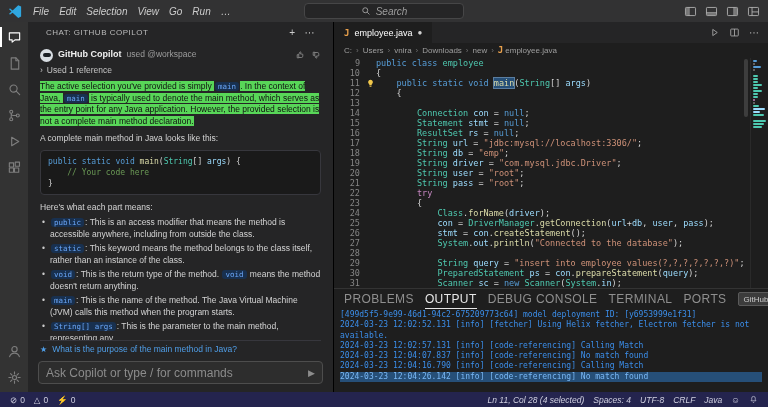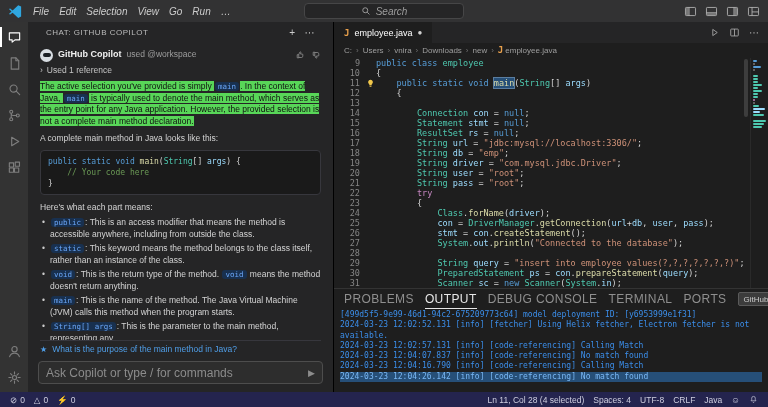--- a/index.html
+++ b/index.html
@@ -89,21 +89,21 @@
   .panel-tab.active{color:#e7e7e7;border-bottom-color:#e7e7e7;}
   .panel-right{margin-left:auto;display:flex;align-items:center;gap:7px;color:#b0b0b0;}
   .output-select{width:104px;height:14px;background:#3c3c3c;border:1px solid #5a5a5a;border-radius:2px;display:flex;align-items:center;justify-content:space-between;padding:0 5px;font-size:8px;color:#cccccc;cursor:pointer;}
   .output-area{flex:1;overflow:hidden;padding:1px 6px;font-family:"DejaVu Sans Mono",monospace;font-size:8px;line-height:10.3px;color:#3b8eea;}
   .log-line{white-space:pre-wrap;word-break:break-word;}
   .log-line.selected{background:#264f78;color:#7ab8f5;}
 
   
   .statusbar{height:15px;flex:none;background:#24244e;display:flex;align-items:center;padding:0 10px;font-size:8.5px;color:#cfcfe0;}
   .sb-group{display:flex;gap:9px;align-items:center;}
-  .sb-right{margin-left:auto;display:flex;gap:9px;align-items:center;}
+  .sb-right{margin-left:auto;display:flex;gap:9px;align-items:center;font-style:italic;}
   .sb-item{display:flex;align-items:center;gap:3px;cursor:pointer;white-space:nowrap;}
   .sb-ico{font-size:8.5px;}
 </style>
 </head>
 <body>
 
 <div class="window">
 
   <header class="titlebar">
     <span class="vs-logo">

